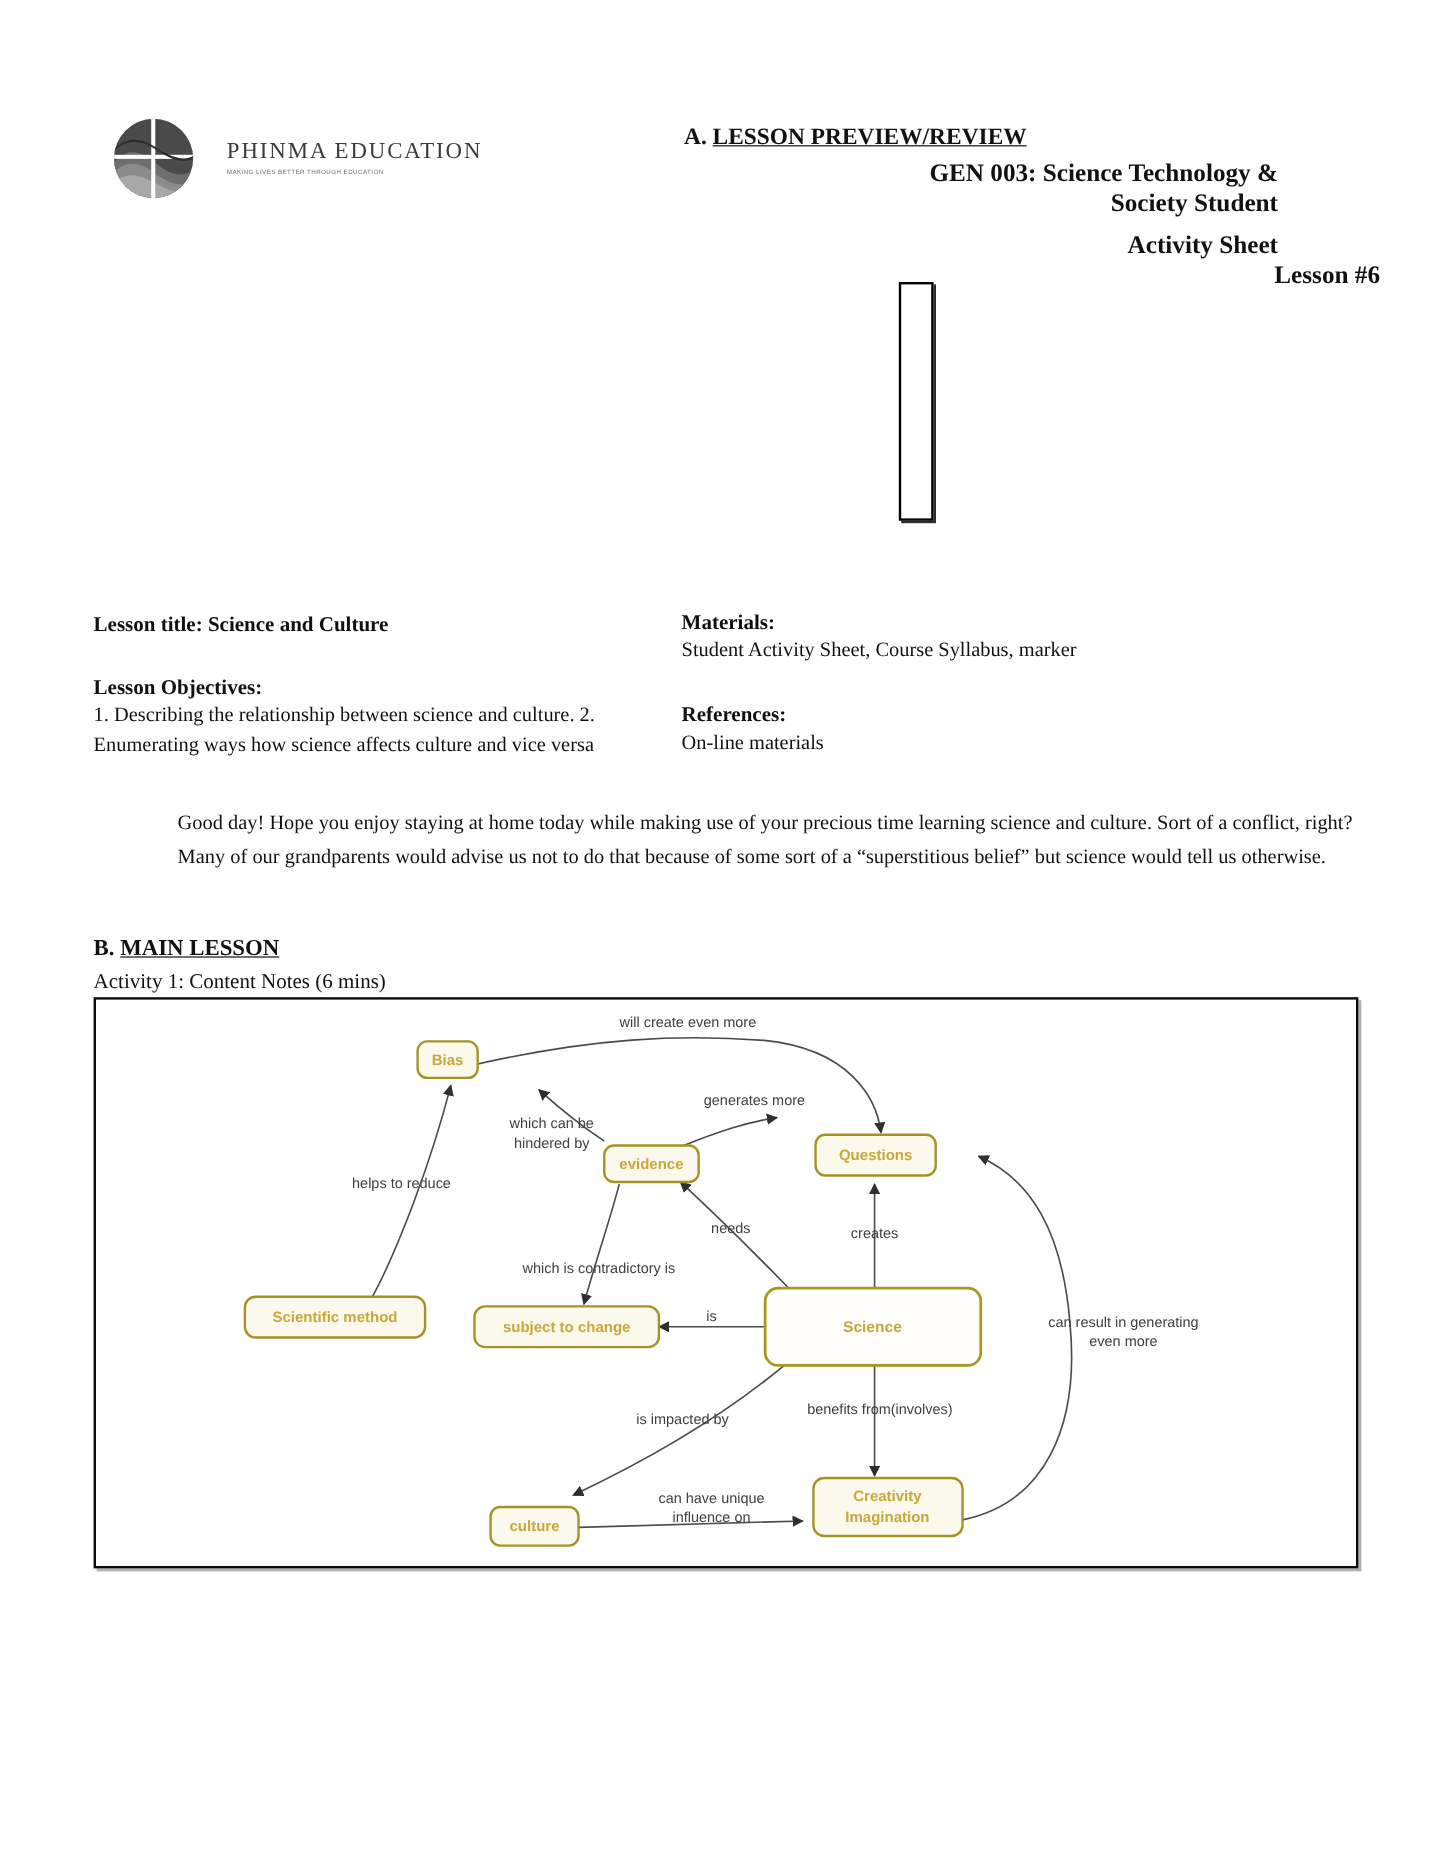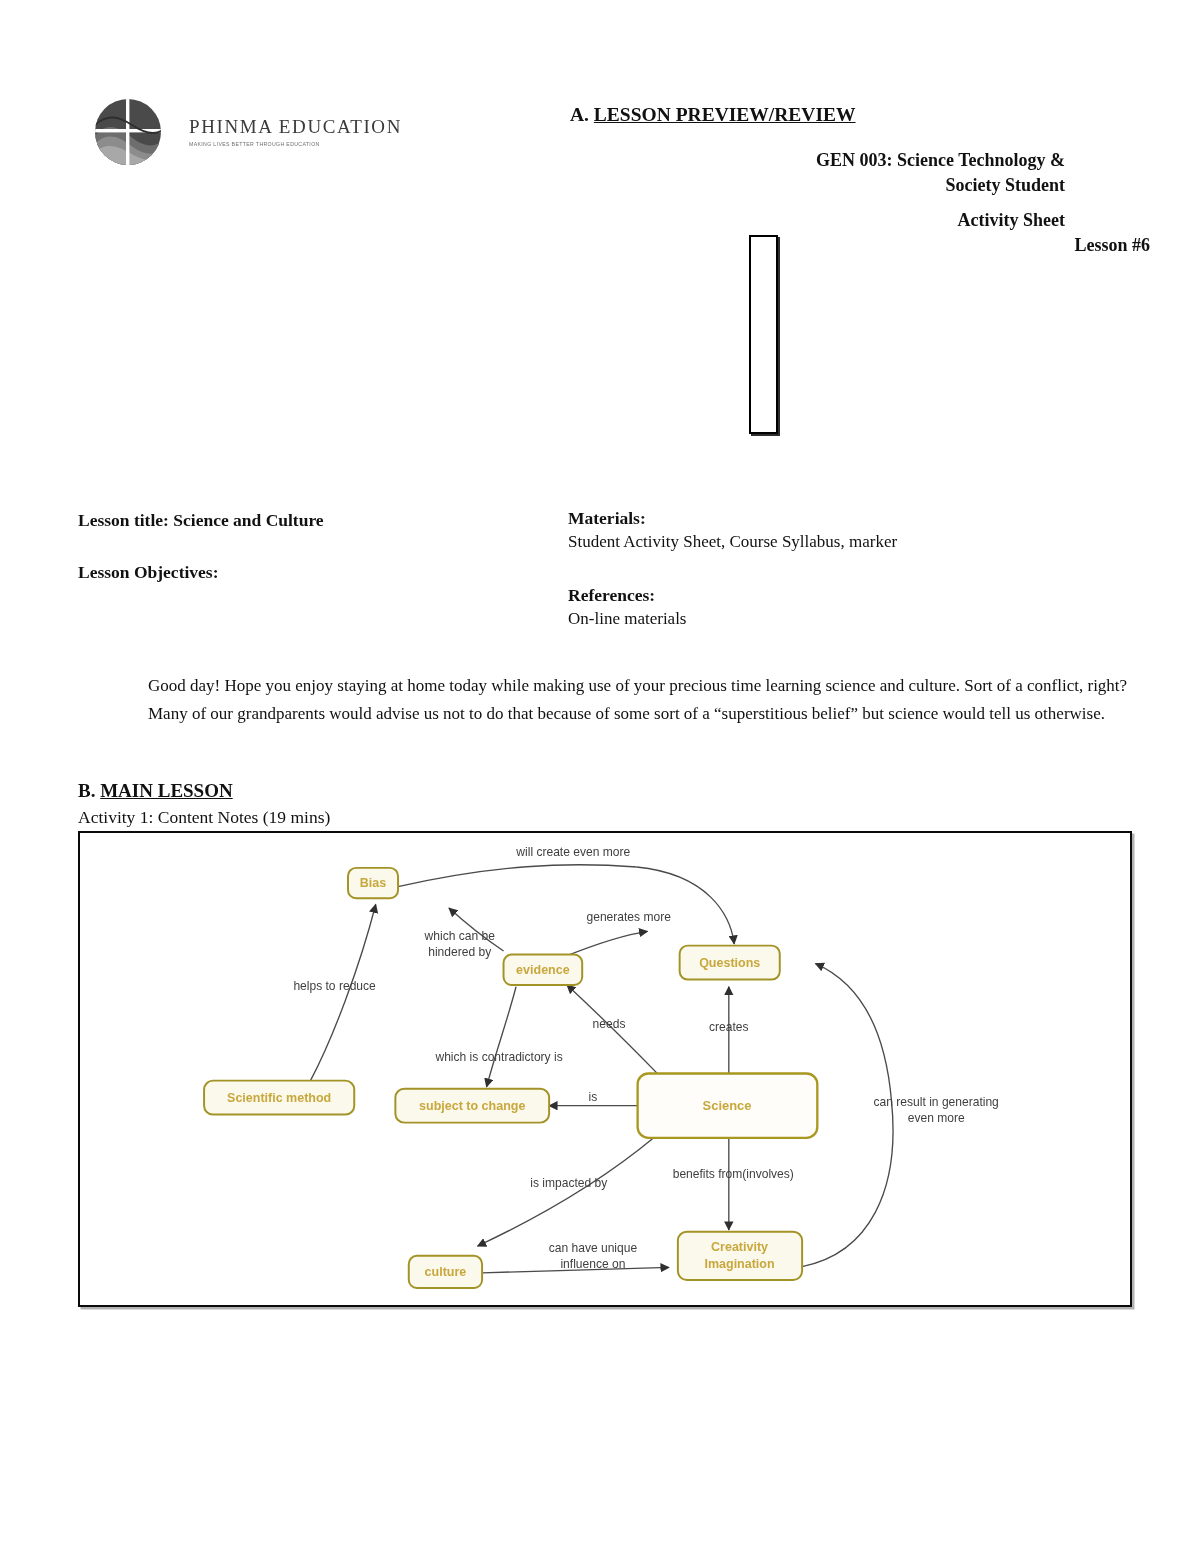--- a/index.html
+++ b/index.html
@@ -51,25 +51,25 @@
     left: 570px; top: 104px;
     font-family: "Liberation Serif", serif;
     font-weight: bold;
     font-size: 19.5px;
     white-space: nowrap;
   }
   .hdr-a .u { text-decoration: underline; }
 
   .hdr-course {
     position: absolute;
-    left: 570px; top: 148px;
+    left: 570px; top: 132px;
     width: 580px;
     font-family: "Liberation Serif", serif;
     font-weight: bold;
-    font-size: 18px;
+    font-size: 21px;
     line-height: 25px;
     text-align: right;
   }
   .hdr-course .l1 { display: block; padding-right: 85px; }
   .hdr-course .l2 { display: block; padding-right: 85px; }
   .hdr-course .l3 { display: block; padding-right: 85px; margin-top: 10px; }
   .hdr-course .l4 { display: block; padding-right: 0px; }
 
   .blank-box {
     position: absolute;
@@ -222,37 +222,38 @@
     <span class="l4">Lesson #6</span>
   </div>
 
   <div class="blank-box"></div>
 </div>
 
 <div class="col-left">
   <div class="lbl-bold">Lesson title: Science and Culture</div>
   <div class="sp-20"></div>
   <div class="lbl-bold">Lesson Objectives:</div>
+  <div class="body-txt">1. Describing the relationship between science and culture. 2. Enumerating ways how science affects culture and vice versa</div>
 </div>
 
 <div class="col-right">
   <div class="lbl-bold">Materials:</div>
   <div class="body-txt">Student Activity Sheet, Course  Syllabus, marker</div>
   <div class="sp-20"></div>
   <div class="lbl-bold">References:</div>
   <div class="body-txt"> On-line materials</div>
 </div>
 
 <div class="intro-para">Good day! Hope you enjoy staying at home today while making use of your precious time learning science and culture. Sort of a conflict, right? Many of our grandparents would advise us not to do that because of some sort of a “superstitious belief” but science would tell us otherwise.</div>
 
 <div class="main-lesson">
   <div class="ml-head">
     <span>B. </span><span class="u">MAIN LESSON</span>
   </div>
-  <div class="ml-activity">Activity 1: Content Notes (19 mins)</div>
+  <div class="ml-activity">Activity 1: Content Notes (6 mins)</div>
 </div>
 
 <div class="map-frame">
   <svg class="map-svg" viewBox="0 0 1049 528">
     <defs>
       <marker id="arr" viewBox="0 0 10 10" refX="9" refY="5" markerWidth="7" markerHeight="7" orient="auto-start-reverse">
         <path d="M 0 0 L 10 5 L 0 10 z" fill="#2f2f2f"></path>
       </marker>
     </defs>
 

